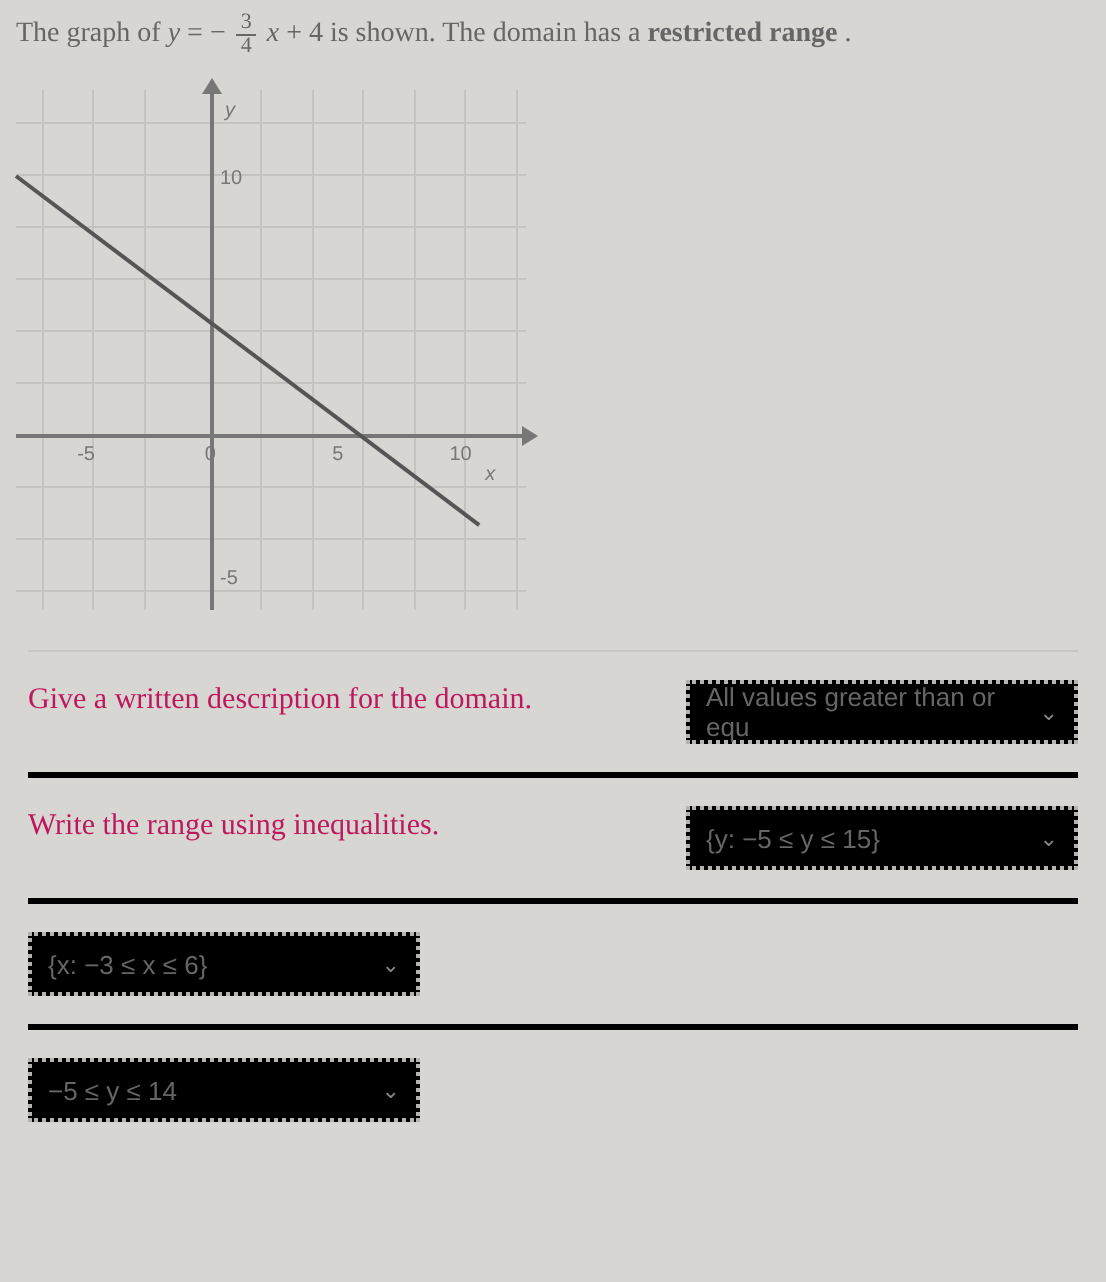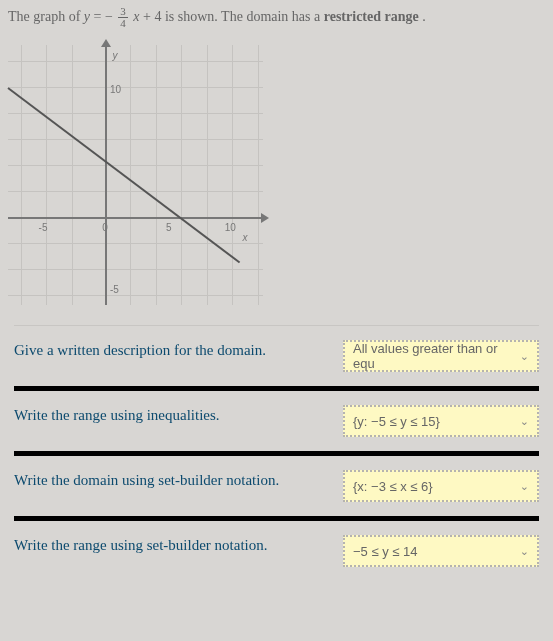--- a/index.html
+++ b/index.html
@@ -15,24 +15,24 @@
 .grid-v,.grid-h{position:absolute;background:#c5c3c0}
 .grid-v{width:1px;height:100%}
 .grid-h{height:1px;width:100%}
 .axis-x{position:absolute;height:2px;background:#777;width:100%;top:66%}
 .axis-y{position:absolute;width:2px;background:#777;height:100%;left:38%}
 .arrow-r{position:absolute;right:-6px;top:66%;margin-top:-4px;border-left:8px solid #777;border-top:5px solid transparent;border-bottom:5px solid transparent}
 .arrow-u{position:absolute;left:38%;margin-left:-4px;top:-6px;border-bottom:8px solid #777;border-left:5px solid transparent;border-right:5px solid transparent}
 .tick-label{position:absolute;font-size:10px;color:#777;font-family:sans-serif}
 .line-seg{position:absolute;height:2px;background:#555;transform-origin:left center}
 .questions{padding:0 14px}
-.qrow{display:flex;align-items:flex-start;padding:14px 0;border-top:5px solid #000000}
+.qrow{display:flex;align-items:flex-start;padding:14px 0;border-top:3px solid #000000}
 .qrow:first-child{border-top:1px solid #c8c6c3}
-.qtext{flex:1;font-size:15px;color:#0c4a6e;line-height:1.4;padding-right:10px;font-family:Georgia,serif}
-.qselect{width:196px;height:32px;background:#fef9c3;border:2px dotted #b5b3b0;display:flex;align-items:center;justify-content:space-between;padding:0 8px;font-size:13px;color:#666;font-family:Arial,sans-serif;cursor:pointer}
+.qtext{flex:1;font-size:15px;color:#be185d;line-height:1.4;padding-right:10px;font-family:Georgia,serif}
+.qselect{width:196px;height:32px;background:#000000;border:2px dotted #b5b3b0;display:flex;align-items:center;justify-content:space-between;padding:0 8px;font-size:13px;color:#666;font-family:Arial,sans-serif;cursor:pointer}
 .chev{font-size:11px;color:#888}
 </style>
 </head>
 <body>
 
 <div class="header">
   <span>The graph of </span>
   <span class="math-var">y</span>
   <span> = </span>
   <span>−</span>
@@ -96,26 +96,24 @@
     </div>
   </div>
   <div class="qrow">
     <div class="qtext">Write the range using inequalities.</div>
     <div class="qselect">
       <span>{y: −5 ≤ y ≤ 15}</span>
       <span class="chev">⌄</span>
     </div>
   </div>
   <div class="qrow">
-    <div class="qtext">Write the domain using set-builder notation.</div>
     <div class="qselect">
       <span>{x: −3 ≤ x ≤ 6}</span>
       <span class="chev">⌄</span>
     </div>
   </div>
   <div class="qrow">
-    <div class="qtext">Write the range using set-builder notation.</div>
     <div class="qselect">
       <span>−5 ≤ y ≤ 14</span>
       <span class="chev">⌄</span>
     </div>
   </div>
 </div>
 
 </body></html>

